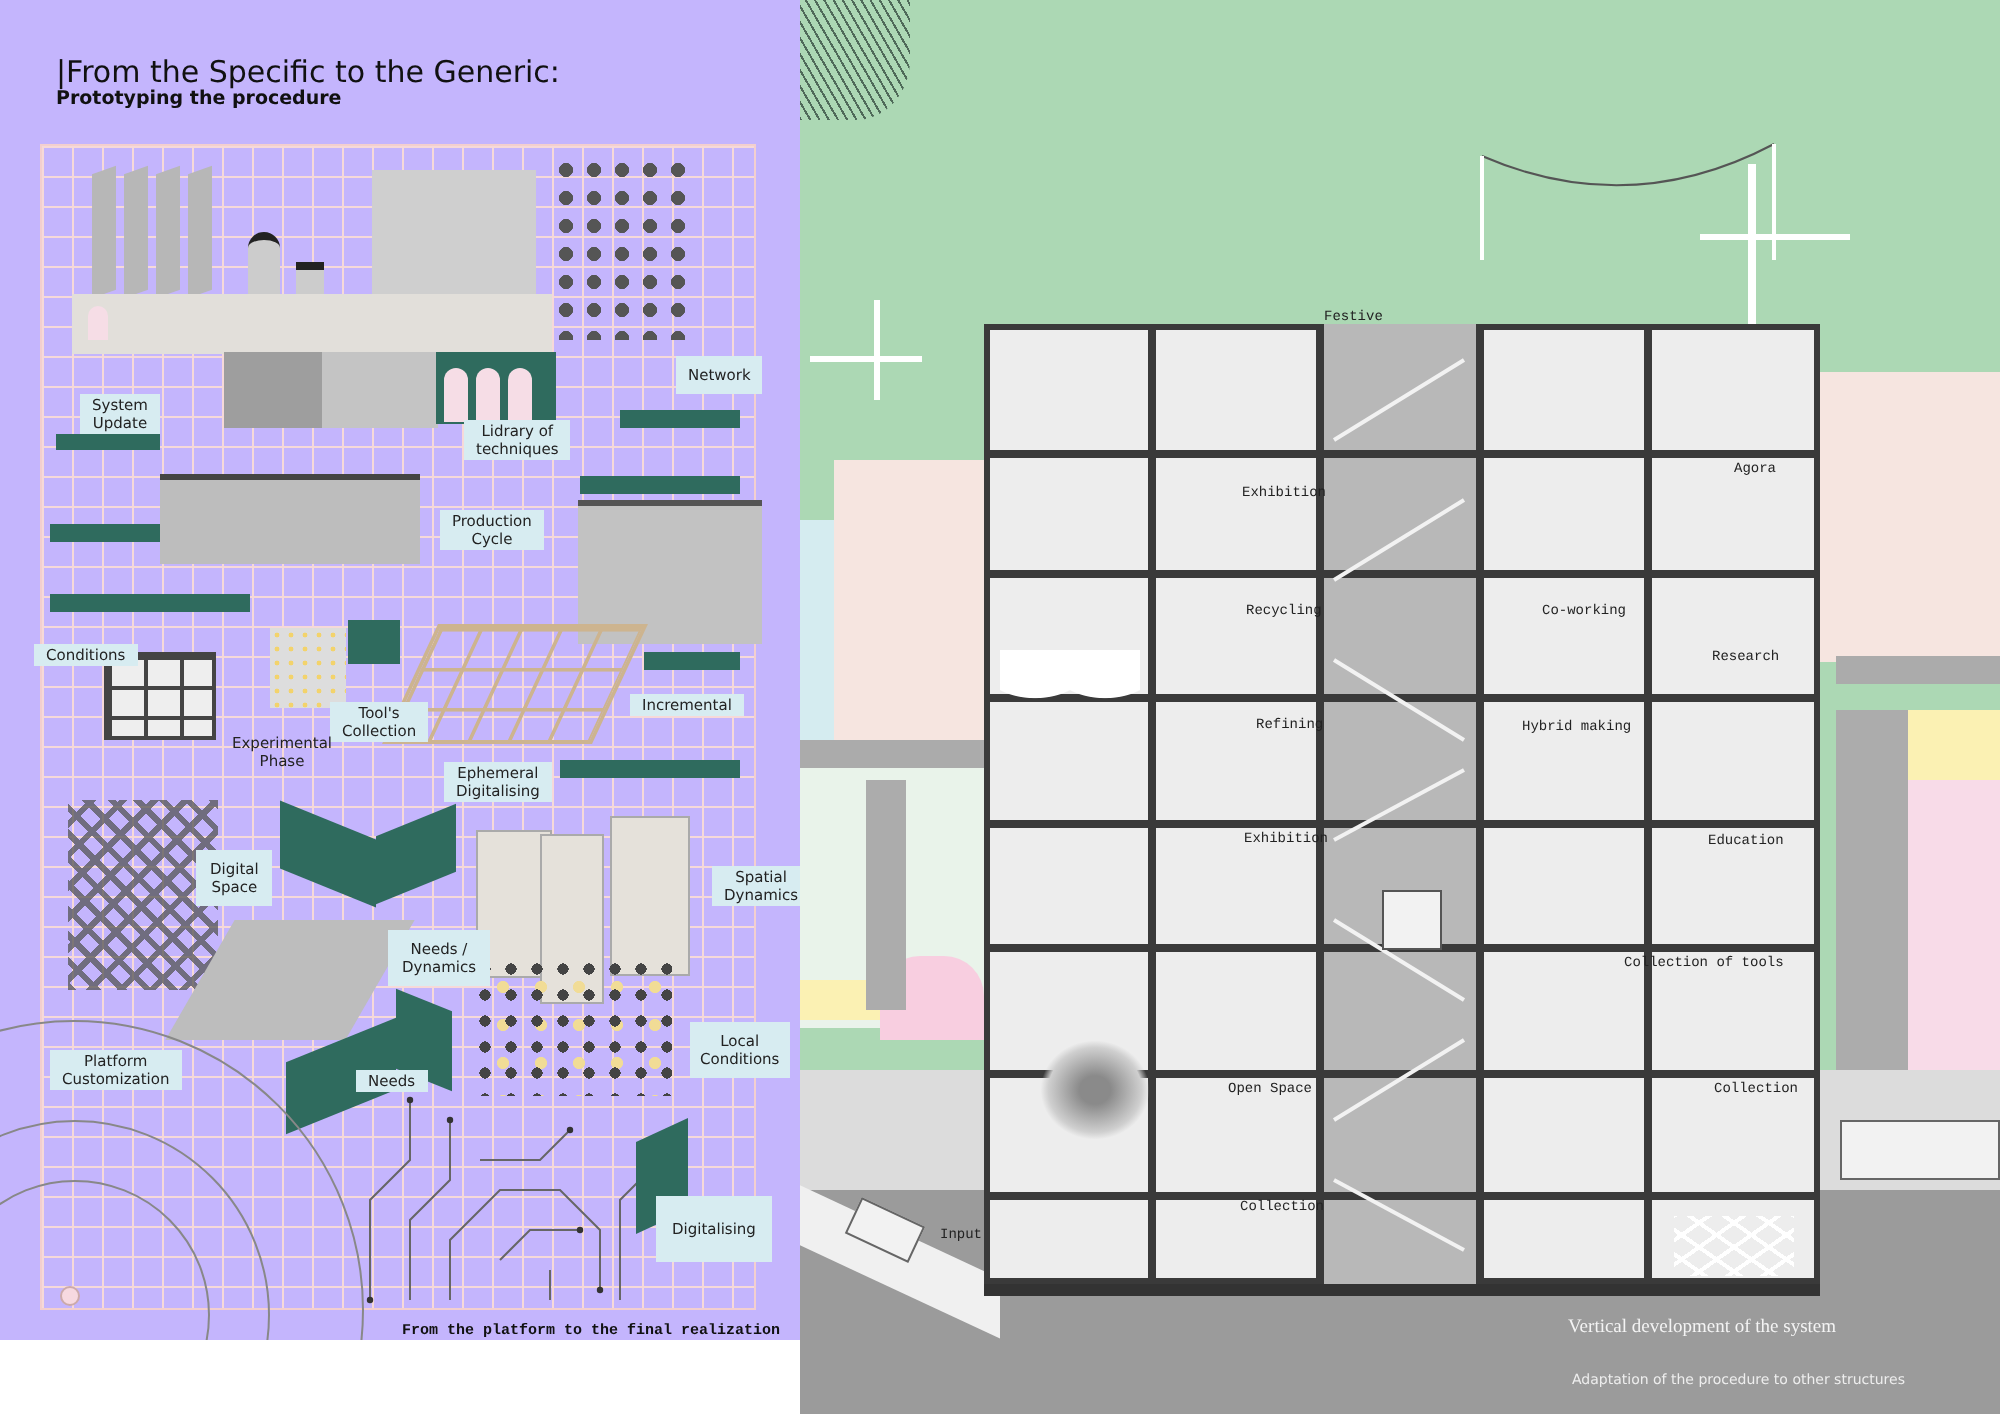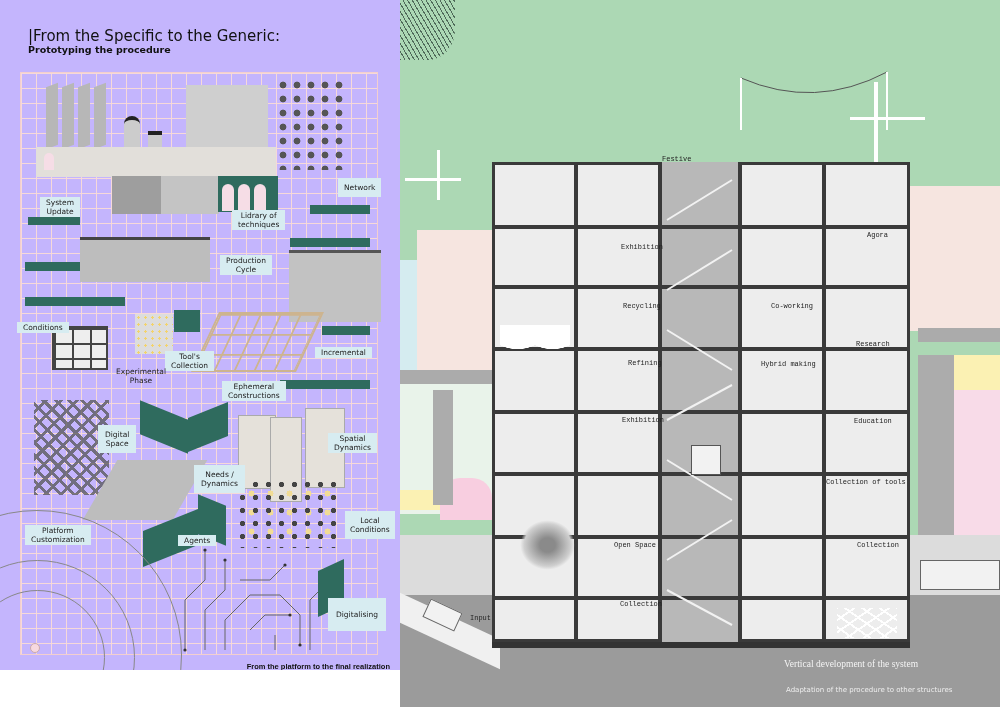--- a/index.html
+++ b/index.html
@@ -6,21 +6,21 @@
 body{width:1000px;height:707px;overflow:hidden;background:#fff;font-family:"Liberation Sans",sans-serif;position:relative}
 .left{position:absolute;left:0;top:0;width:400px;height:670px;background:#c4b5fd;overflow:hidden}
 .right{position:absolute;left:400px;top:0;width:600px;height:707px;background:#acd8b4;overflow:hidden}
 .title{position:absolute;left:28px;top:27px;font-size:15px;color:#111;font-family:"DejaVu Sans",sans-serif}
 .subtitle{position:absolute;left:28px;top:44px;font-size:9.5px;color:#111;font-weight:bold;font-family:"DejaVu Sans",sans-serif}
 .grid{position:absolute;left:20px;top:72px;width:358px;height:583px;
  background-image:linear-gradient(#f6d9d9 1px,transparent 1px),linear-gradient(90deg,#f6d9d9 1px,transparent 1px);
  background-size:15px 15px;border:1px solid #f3cfcf}
 .lbl{position:absolute;background:#d7ecf1;color:#222;font-size:7.5px;text-align:center;line-height:9px;padding:1px 6px;font-family:"DejaVu Sans",sans-serif}
 .foot1{position:absolute;right:10px;top:672px;font-size:9.5px;font-family:"DejaVu Sans",sans-serif;color:#111}
-.foot2{position:absolute;right:10px;top:662px;font-size:7.5px;font-family:Liberation Sans, sans-serif;color:#111;font-weight:bold}
+.foot2{position:absolute;right:10px;top:662px;font-size:7.5px;font-family:Liberation Mono, monospace;color:#111;font-weight:bold}
 .rlbl{position:absolute;font-size:7px;color:#222;font-family:Liberation Mono, monospace}
 .rfoot1{position:absolute;left:784px;top:659px;font-size:9.5px;color:#f4f4f4;font-family:Liberation Serif, serif}
 .rfoot2{position:absolute;left:786px;top:686px;font-size:7px;color:#eee;font-family:"DejaVu Sans",sans-serif}
 .teal{background:#2f6b5e}
 .gr{background:#b7b7b7}
 .lg{background:#e2dfda}
 </style>
 </head>
 <body>
 
@@ -121,32 +121,32 @@
   <div class="lbl" style="left:338px;top:178px;padding:5px 6px">Network</div>
   <div class="lbl" style="left:220px;top:255px;white-space:pre">Production
 Cycle</div>
   <div class="lbl" style="left:17px;top:322px">Conditions</div>
   <div class="lbl" style="left:165px;top:351px;white-space:pre">Tool's
 Collection</div>
   <div class="lbl" style="left:110px;top:366px;white-space:pre;background:transparent">Experimental
 Phase</div>
   <div class="lbl" style="left:315px;top:347px">Incremental</div>
   <div class="lbl" style="left:222px;top:381px;white-space:pre">Ephemeral
-Constructions</div>
+Digitalising</div>
   <div class="lbl" style="left:98px;top:425px;white-space:pre;padding:5px 7px">Digital
 Space</div>
-  <div class="lbl" style="left:328px;top:433px;white-space:pre">Spatial
+  <div class="lbl" style="left:356px;top:433px;white-space:pre">Spatial
 Dynamics</div>
   <div class="lbl" style="left:194px;top:465px;white-space:pre;padding:5px 7px">Needs /
 Dynamics</div>
   <div class="lbl" style="left:345px;top:511px;white-space:pre;padding:5px 5px">Local
 Conditions</div>
   <div class="lbl" style="left:25px;top:525px;white-space:pre">Platform
 Customization</div>
-  <div class="lbl" style="left:178px;top:535px">Agents</div>
+  <div class="lbl" style="left:178px;top:535px">Needs</div>
   <div class="lbl" style="left:328px;top:598px;padding:12px 8px">Digitalising</div>
 
   <div class="foot1">Specific the procedure</div>
   <div class="foot2">From the platform to the final realization</div>
 </div>
 
 <div class="right">
 
   <div style="position:absolute;left:0;top:0;width:55px;height:60px;border-radius:0 0 50% 0;
    background:repeating-linear-gradient(60deg,#4f6a59 0 1px,transparent 1px 4px)"></div>
@@ -217,26 +217,26 @@
   <div style="position:absolute;left:92px;top:642px;width:418px;height:6px;background:#333"></div>
 
   <div style="position:absolute;left:520px;top:560px;width:80px;height:30px;border:1px solid #666;background:#f2f2f2"></div>
   <div style="position:absolute;left:25px;top:605px;width:35px;height:20px;border:1px solid #666;background:#f2f2f2;transform:rotate(25deg)"></div>
 
   <div class="rlbl" style="left:262px;top:155px">Festive</div>
   <div class="rlbl" style="left:221px;top:243px">Exhibition</div>
   <div class="rlbl" style="left:467px;top:231px">Agora</div>
   <div class="rlbl" style="left:223px;top:302px">Recycling</div>
   <div class="rlbl" style="left:371px;top:302px">Co-working</div>
-  <div class="rlbl" style="left:456px;top:340px">Research</div>
+  <div class="rlbl" style="left:456px;top:325px">Research</div>
   <div class="rlbl" style="left:228px;top:359px">Refining</div>
   <div class="rlbl" style="left:361px;top:360px">Hybrid making</div>
   <div class="rlbl" style="left:222px;top:416px">Exhibition</div>
   <div class="rlbl" style="left:454px;top:417px">Education</div>
-  <div class="rlbl" style="left:426px;top:478px">Collection of tools</div>
+  <div class="rlbl" style="left:412px;top:478px">Collection of tools</div>
   <div class="rlbl" style="left:214px;top:541px">Open Space</div>
   <div class="rlbl" style="left:457px;top:541px">Collection</div>
   <div class="rlbl" style="left:220px;top:600px">Collection</div>
   <div class="rlbl" style="left:70px;top:614px">Input</div>
 </div>
 
 <div class="rfoot1">Vertical development of the system</div>
 <div class="rfoot2">Adaptation of the procedure to other structures</div>
 
 </body></html>

